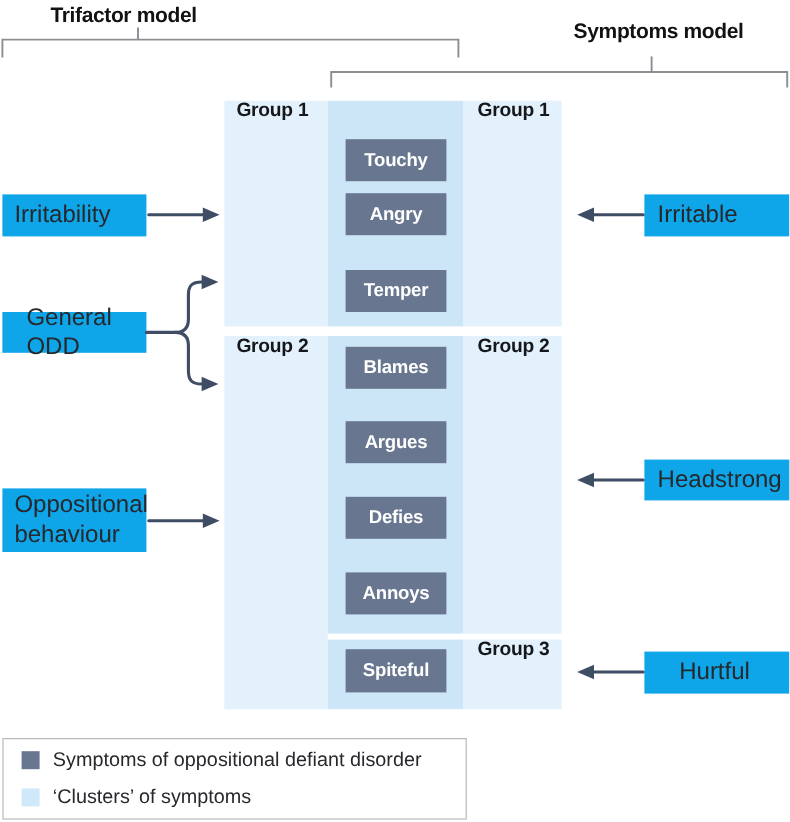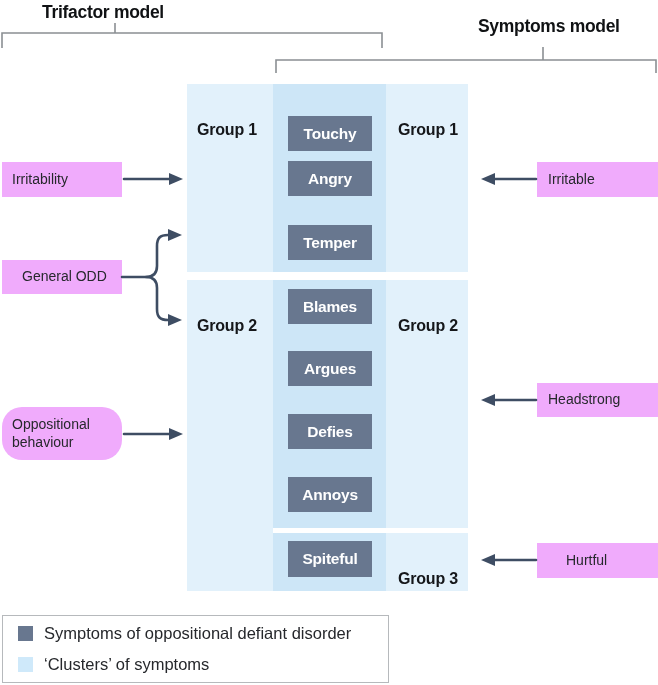--- a/index.html
+++ b/index.html
@@ -8,30 +8,29 @@
     font-family:"Liberation Sans", sans-serif; overflow:hidden;
   }
   .overlay { position:absolute; left:0; top:0; pointer-events:none; z-index:5; }
   .title { position:absolute; font-weight:700; font-size:17.5px; color:#101214; letter-spacing:-0.3px; z-index:2; }
   .col { position:absolute; z-index:1; box-sizing:border-box; }
   .col.light { background:#E2F1FB; }
   .col.mid   { background:#CDE6F7; }
   .group-label {
     font-weight:700; font-size:16px; color:#15171A; letter-spacing:-0.2px;
     padding:0 0 0 10px;
-    margin-top:37px;
   }
   .col.bi .group-label { padding-left:12px; }
   .sym {
     position:absolute; left:288px; width:84px; height:35px; background:#68778F;
     color:#ffffff; font-weight:700; font-size:15.5px; letter-spacing:-0.2px;
     display:flex; align-items:center; justify-content:center; z-index:3;
   }
   .factor {
-    position:absolute; background:#f0abfc; color:#26282C; font-size:14px;
+    position:absolute; background:#0ea5e9; color:#26282C; font-size:20px;
     display:flex; align-items:center; box-sizing:border-box; padding-left:10px;
     line-height:1.22; z-index:2;
   }
   .legend {
     position:absolute; left:2px; top:615px; width:387px; height:68px;
     border:1.5px solid #B6B9BC; box-sizing:border-box; background:#ffffff;
     display:flex; flex-direction:column; justify-content:center; gap:12px;
     padding-left:15px; z-index:2;
   }
   .legend-row { display:flex; align-items:center; gap:11px; }
@@ -73,21 +72,21 @@
   <div class="sym" style="top:161px;">Angry</div>
   <div class="sym" style="top:225px;">Temper</div>
   <div class="sym" style="top:289px;">Blames</div>
   <div class="sym" style="top:351px;">Argues</div>
   <div class="sym" style="top:414px;">Defies</div>
   <div class="sym" style="top:477px;">Annoys</div>
   <div class="sym" style="top:541px; height:36px;">Spiteful</div>
 
   <div class="factor" style="left:2px; top:162px; width:120px; height:35px;">Irritability</div>
   <div class="factor" style="left:2px; top:260px; width:120px; height:34px;padding-left:20px;">General ODD</div>
-  <div class="factor" style="left:2px; top:407px; width:120px; height:53px;border-radius:20px;">Oppositional behaviour</div>
+  <div class="factor" style="left:2px; top:407px; width:120px; height:53px;">Oppositional behaviour</div>
 
   <div class="factor" style="left:537px; top:162px; width:121px; height:35px; padding-left:11px;">Irritable</div>
   <div class="factor" style="left:537px; top:383px; width:144px; height:34px; padding-left:11px;">Headstrong</div>
   <div class="factor" style="left:537px; top:543px; width:121px; height:35px; padding-left:29px;">Hurtful</div>
 
   <svg class="overlay" width="658" height="685" viewBox="0 0 658 685">
     <g fill="none" stroke-width="1.6" stroke="#8B8F93">
       <path d="M115 23 V33"></path>
       <path d="M2 48 V33 H382 V48"></path>
     </g>

